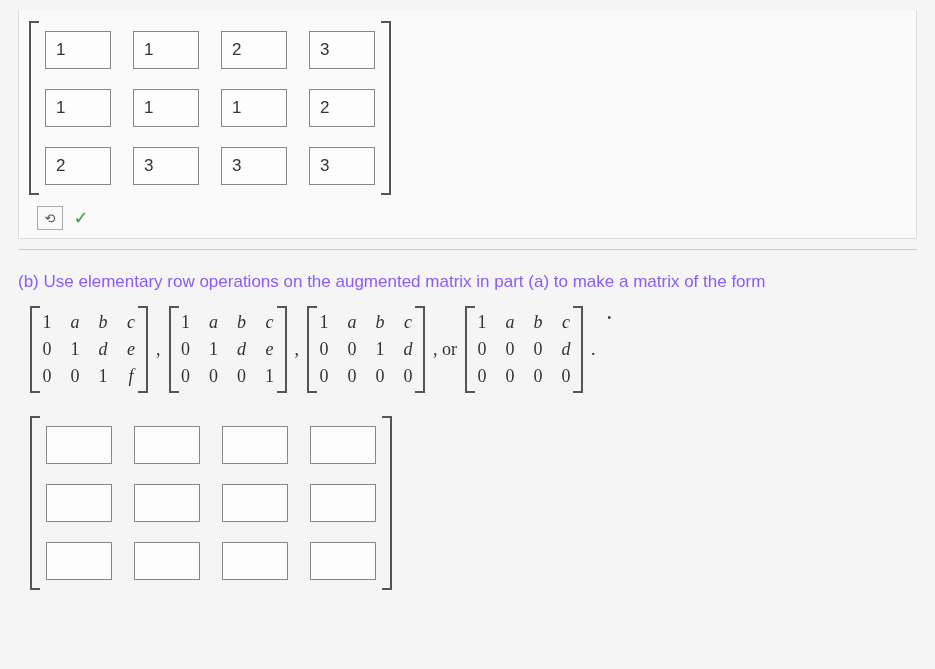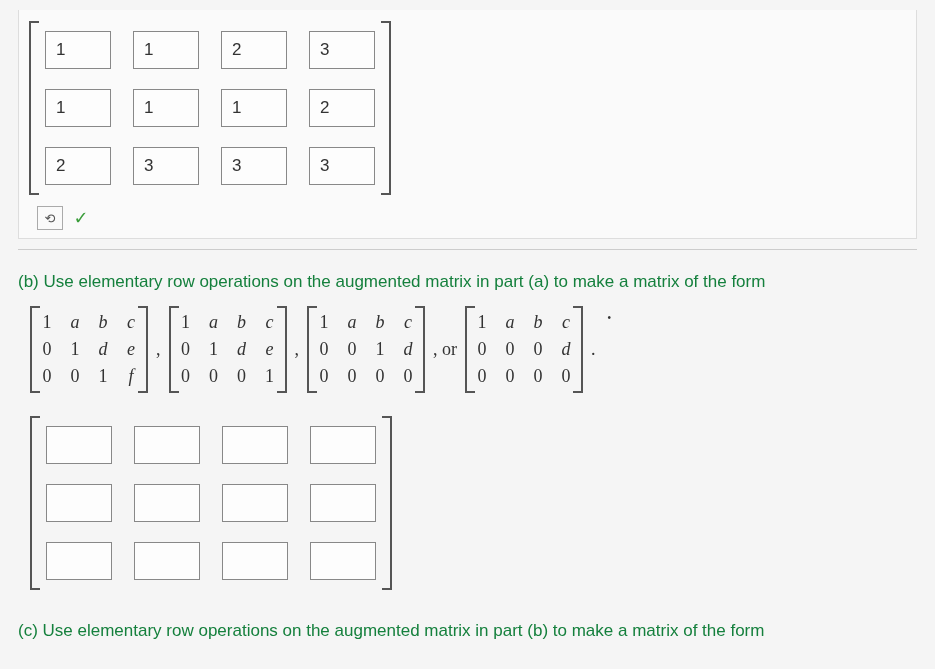--- a/index.html
+++ b/index.html
@@ -98,21 +98,21 @@
       font-size: 18px;
       vertical-align: middle;
     }
     .divider {
       border: none;
       border-top: 1px solid #ccc;
       margin: 10px 0 0 0;
     }
     .question-text {
       font-size: 17px;
-      color: #15803d;
+      color: #8b5cf6;
       margin: 22px 0 14px 0;
     }
     .part-label {
       font-size: 17px;
     }
     .formula-row {
       display: flex;
       align-items: center;
       flex-wrap: nowrap;
       margin: 8px 0 18px 12px;
@@ -292,18 +292,14 @@
       <div class="input-cell empty"></div>
       <div class="input-cell empty"></div>
       <div class="input-cell empty"></div>
       <div class="input-cell empty"></div>
       <div class="input-cell empty"></div>
     </div>
     <div class="bracket-right-tick"></div>
   </div>
 
   
-  <p class="question-text" style="margin-top:26px;">
-    <span class="part-label">(c)</span>
-    <span>Use elementary row operations on the augmented matrix in part (b) to make a matrix of the form</span>
-  </p>
 
 </div>
 
 </body></html>

